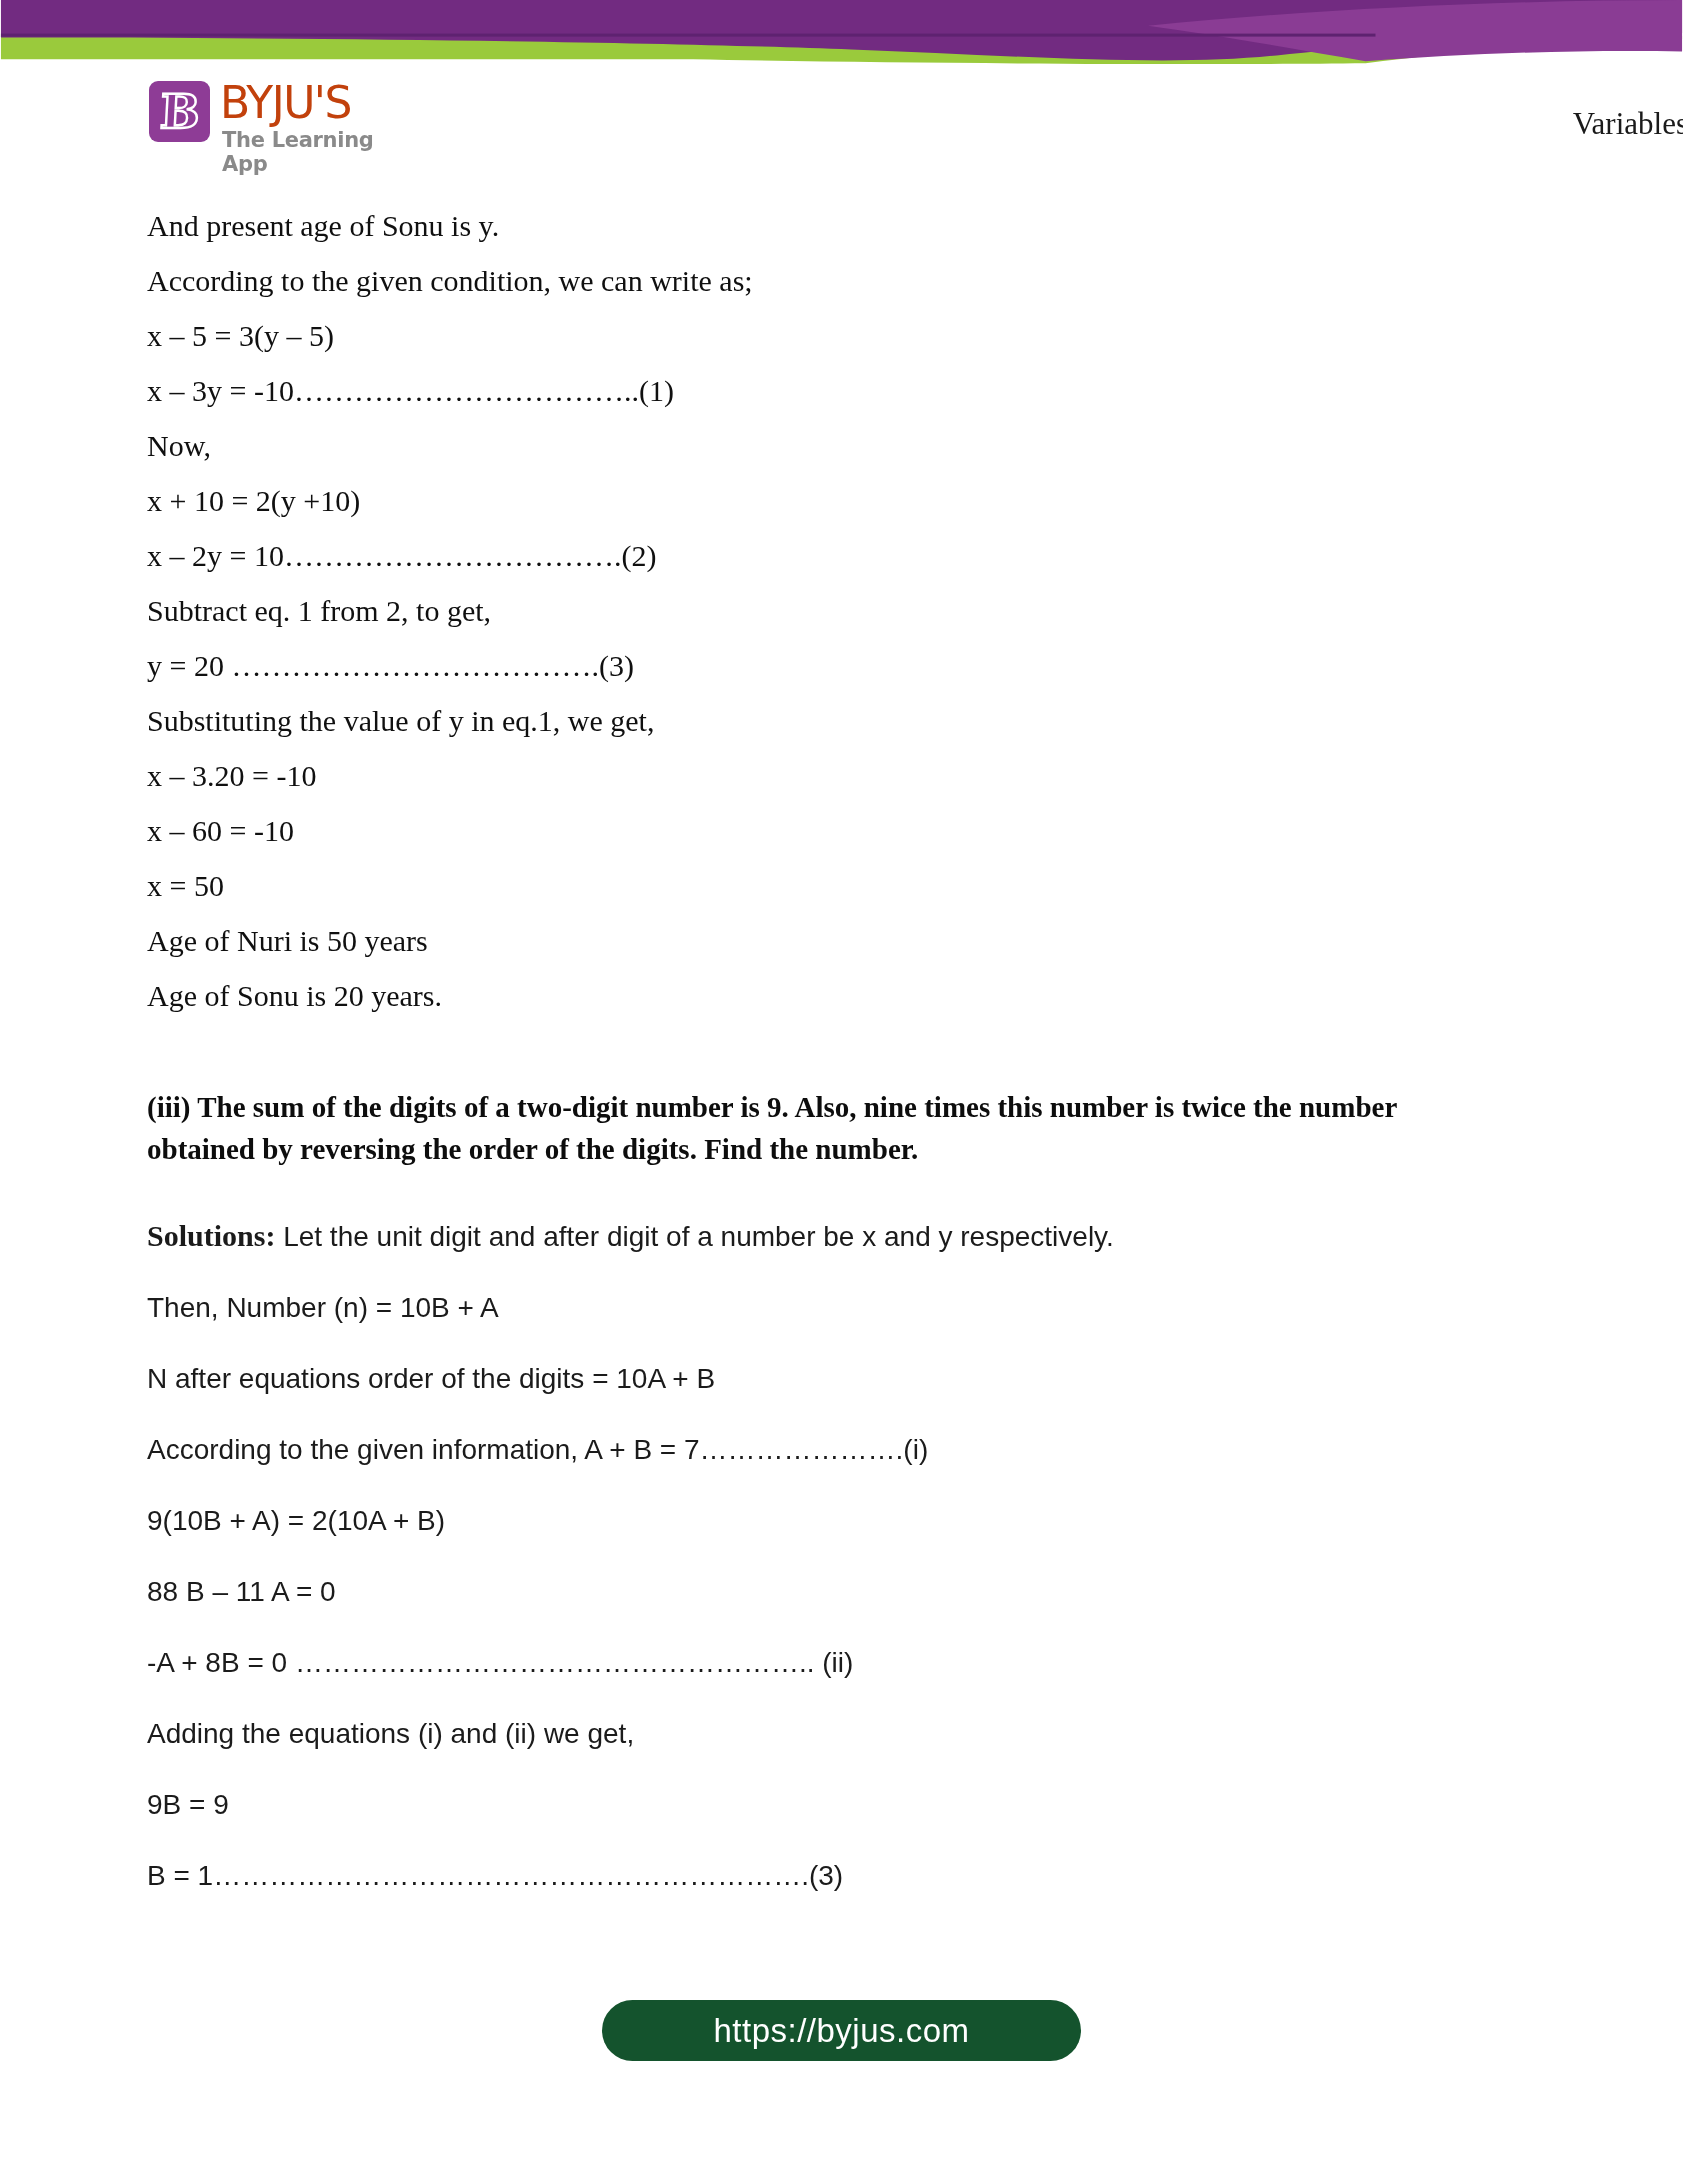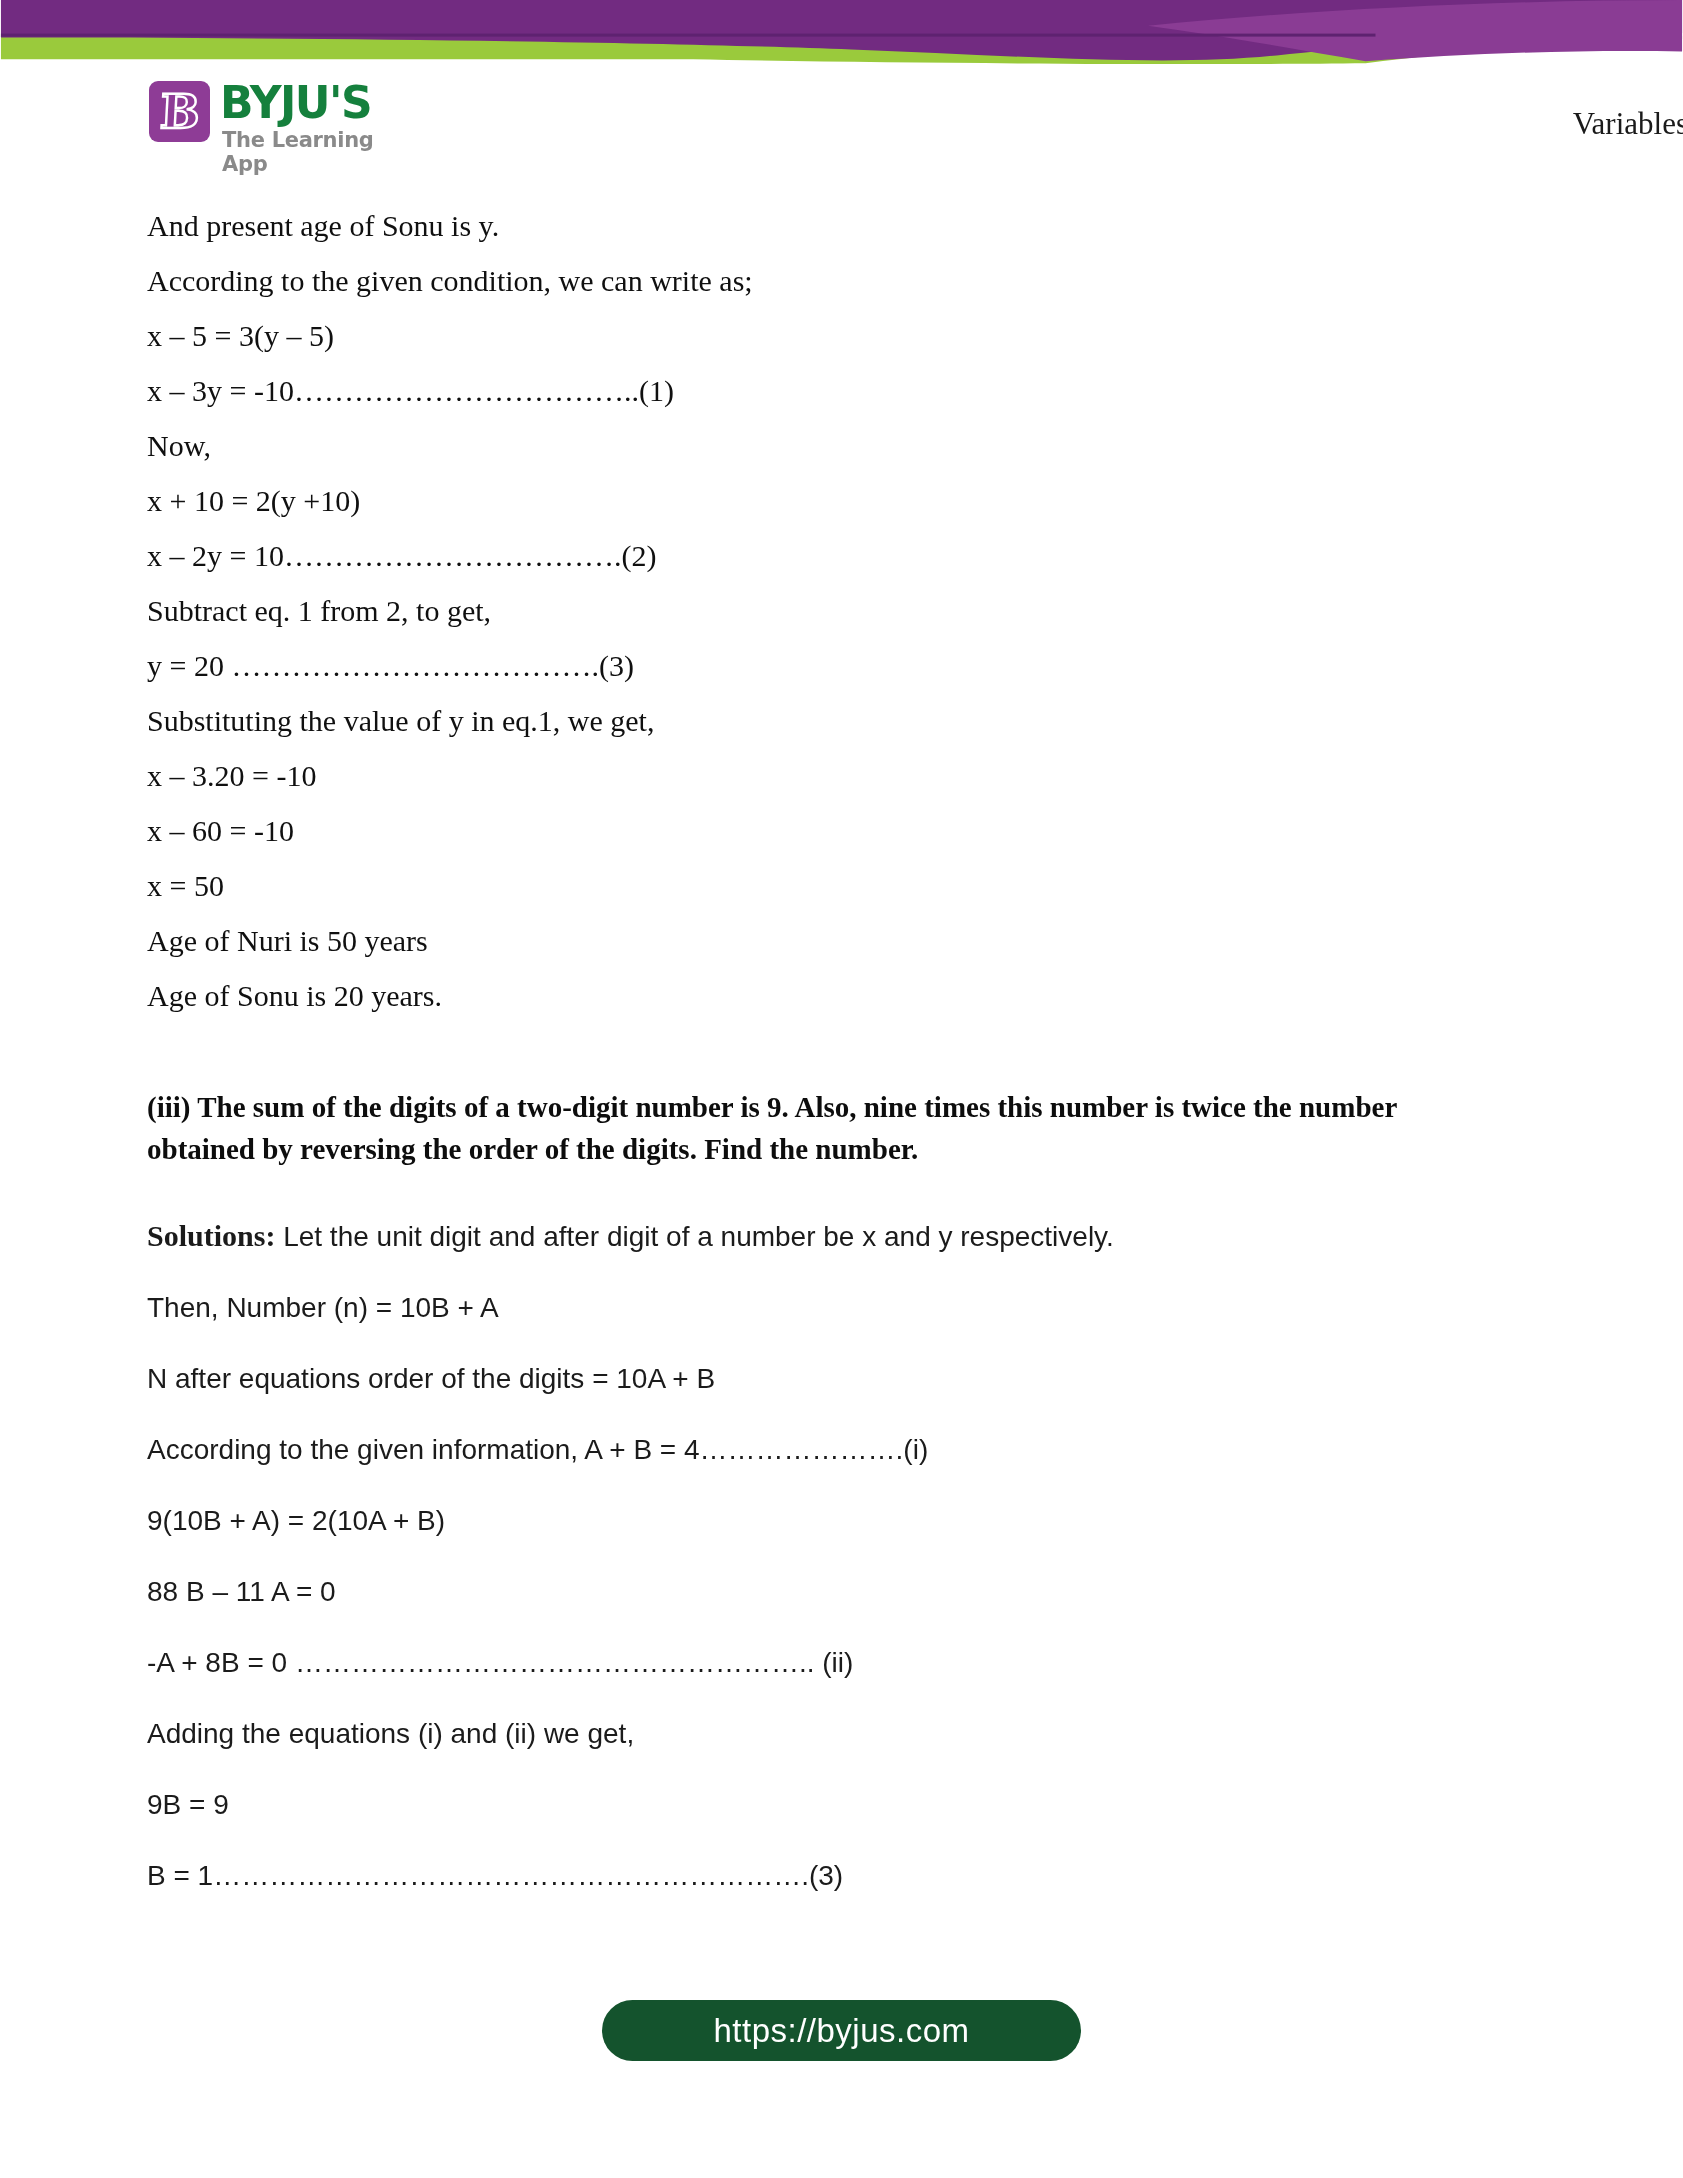--- a/index.html
+++ b/index.html
@@ -48,23 +48,23 @@
     -webkit-text-stroke:2.4px #ffffff;
     text-align:center;
     transform:skewX(-3deg);
   }
   #logo-wordmark{
     position:absolute;
     left:71px;
     top:-2px;
     font-family:"DejaVu Sans", sans-serif;
     font-size:44px;
-    font-weight:bold;
+    font-weight:normal;
     letter-spacing:-1.5px;
-    color:#15803d;
+    color:#c2410c;
     line-height:48px;
   }
   #logo-tagline{
     position:absolute;
     left:73px;
     top:47px;
     font-family:"DejaVu Sans", sans-serif;
     font-size:21px;
     font-weight:bold;
     letter-spacing:-0.3px;
@@ -202,21 +202,21 @@
   <div class="gap-lg"></div>
 
   <div class="q-bold">(iii) The sum of the digits of a two-digit number is 9. Also, nine times this number is twice the number obtained by reversing the order of the digits. Find the number.</div>
 
   <div style="height:30px"></div>
 
   <div class="sans-line"><b>Solutions:</b><span> Let the unit digit and after digit of a number be x and y respectively.</span></div>
 
   <div class="sans-line">Then, Number (n) = 10B + A</div>
   <div class="sans-line">N after equations order of the digits = 10A + B</div>
-  <div class="sans-line">According to the given information, A + B = 4………………….(i)</div>
+  <div class="sans-line">According to the given information, A + B = 7………………….(i)</div>
   <div class="sans-line">9(10B + A) = 2(10A + B)</div>
   <div class="sans-line">88 B – 11 A = 0</div>
   <div class="sans-line">-A + 8B = 0 ……………………………………………….. (ii)</div>
   <div class="sans-line">Adding the equations (i) and (ii) we get,</div>
   <div class="sans-line">9B = 9</div>
   <div class="sans-line">B = 1……………………………………………………….(3)</div>
 
 </div>
 
 <a id="footer-link" href="#">https://byjus.com</a>

